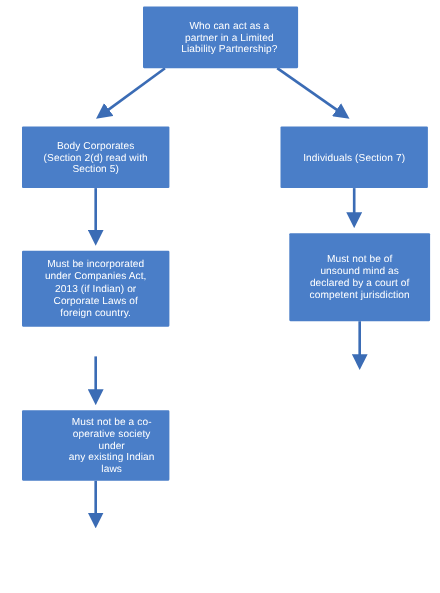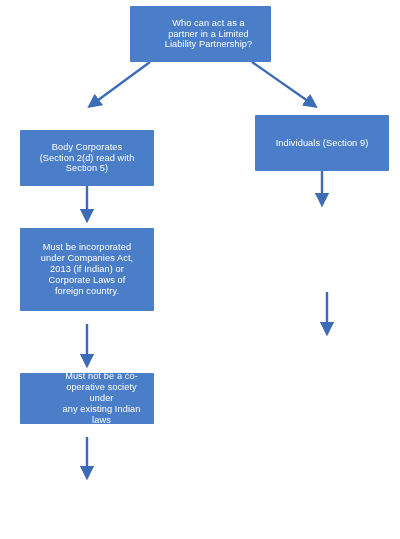--- a/index.html
+++ b/index.html
@@ -82,40 +82,46 @@
       <path d="M 327 292 L 327 333" stroke="#3b6cb5" stroke-width="2.4" fill="none" marker-end="url(#arrow)"></path>
     </g>
   </svg>
 
   <div class="node" id="node-root" style="left:130px; top:6px; width:141px; height:56px;padding-left:22px;">
     <span>Who can act as a
 partner in a Limited
 Liability Partnership?</span>
   </div>
 
-  <div class="node" id="node-body-corporates" style="left:20px; top:130px; width:134px; height:56px;">
+  <div class="node" id="node-body-corporates" style="left:20px; top:115px; width:134px; height:56px;">
     <span>Body Corporates
 (Section 2(d) read with
 Section 5)</span>
   </div>
 
   <div class="node" id="node-individuals" style="left:255px; top:115px; width:134px; height:56px;">
-    <span>Individuals (Section 9)</span>
+    <span>Individuals (Section 7)</span>
   </div>
 
-  <div class="node" id="node-incorporated" style="left:20px; top:228px; width:134px; height:83px;">
+  <div class="node" id="node-incorporated" style="left:20px; top:228px; width:134px; height:69px;">
     <span>Must be incorporated
 under Companies Act,
 2013 (if Indian) or
 Corporate Laws of
 foreign country.</span>
   </div>
 
+  <div class="node" id="node-unsound-mind" style="left:263px; top:212px; width:128px; height:80px;">
+    <span>Must not be of
+unsound mind as
+declared by a court of
+competent jurisdiction</span>
+  </div>
 
-  <div class="node" id="node-co-operative" style="left:20px; top:373px; width:134px; height:51px;padding-left:35px;">
+  <div class="node" id="node-co-operative" style="left:20px; top:373px; width:134px; height:64px;padding-left:35px;">
     <span>Must not be a co-
 operative society under
 any existing Indian laws</span>
   </div>
 
 
 
 </div>
 
 </body></html>

